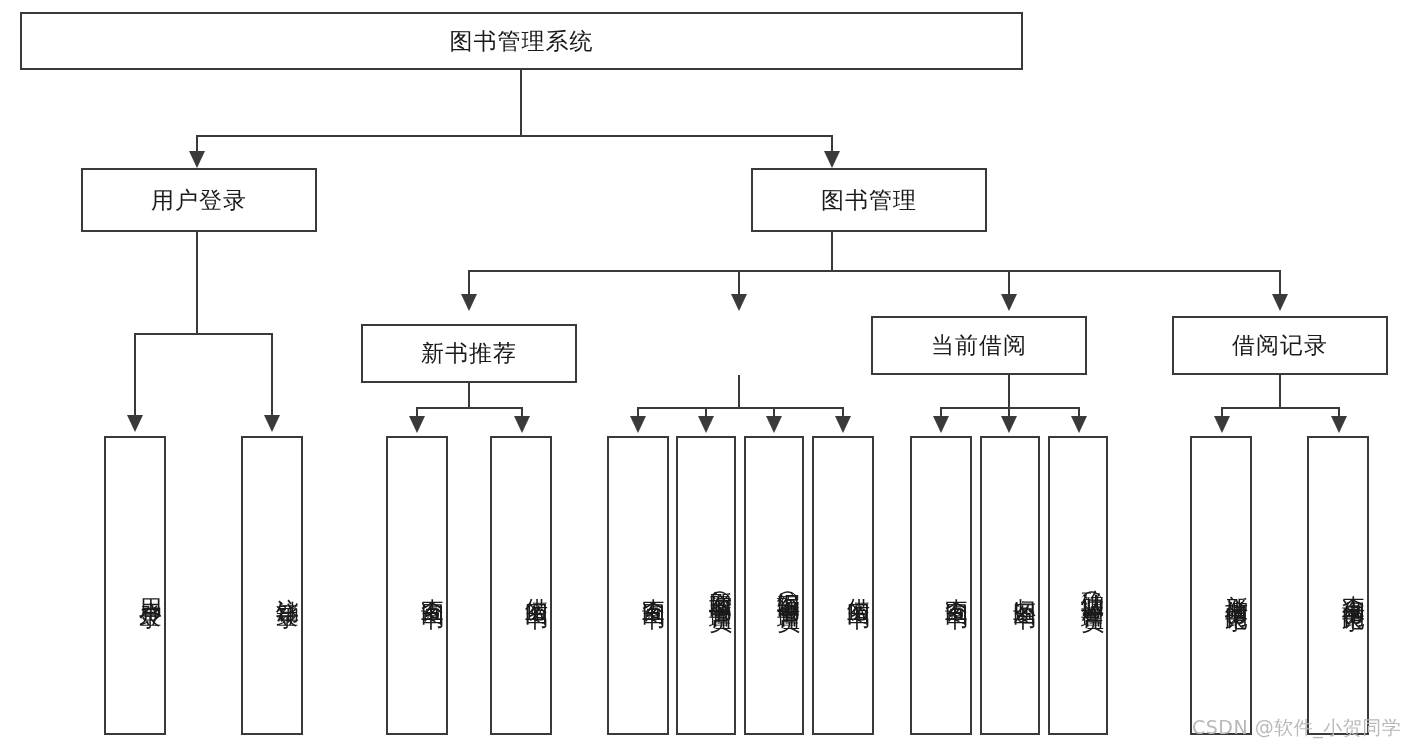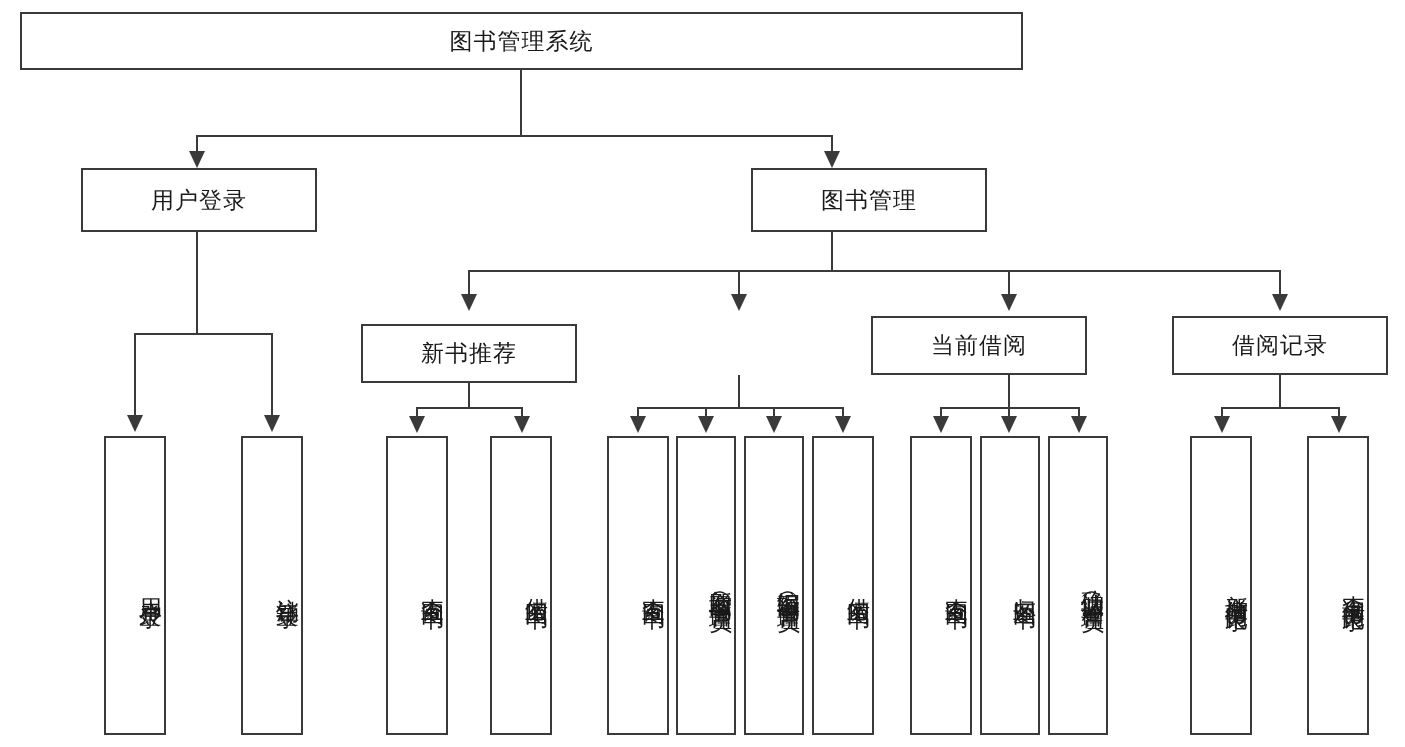--- a/index.html
+++ b/index.html
@@ -205,14 +205,15 @@
     <span class="label">确认归还（管理员）</span>
   </div>
 
   <div class="node vert" style="left:1190px; top:436px; width:62px; height:299px;">
     <span class="label">新增借阅记录</span>
   </div>
   <div class="node vert" style="left:1307px; top:436px; width:62px; height:299px;">
     <span class="label">查询借阅记录</span>
   </div>
 
+  <div id="watermark" style="left:1192px; top:715px;">CSDN @软件_小贺同学</div>
 
 </div>
 
 </body></html>

